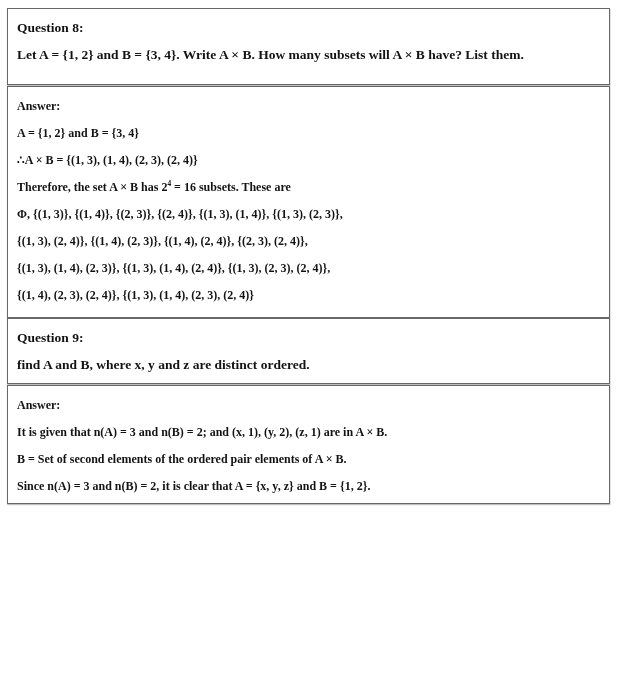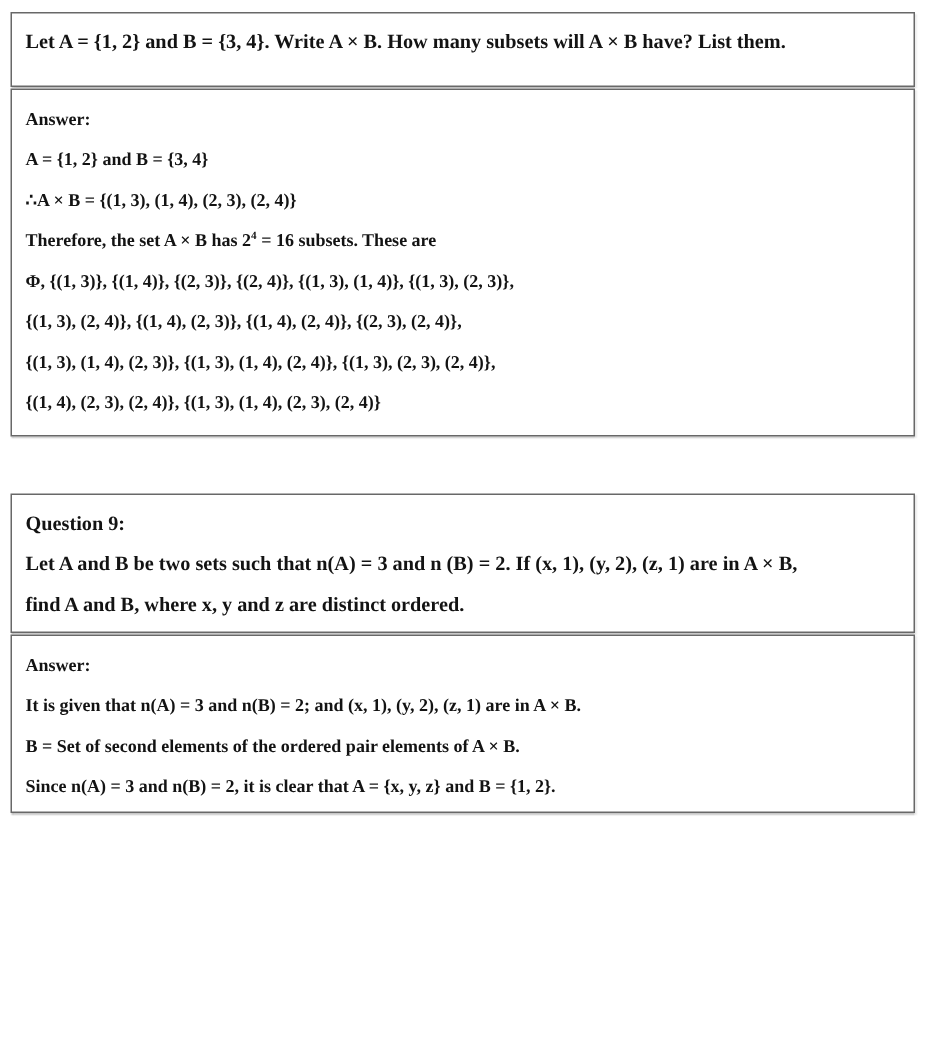--- a/index.html
+++ b/index.html
@@ -36,32 +36,33 @@
   }
   .question { font-size: 13.5px; }
   .question .line { font-weight: bold; }
   .answer { font-size: 12px; margin-top: 1px; }
   .answer .line { font-weight: bold; }
   sup {
     font-size: 0.62em;
     line-height: 0;
     vertical-align: super;
   }
-  .pair-gap { margin-top: 38px; }
+  .pair-gap { }
   #q8-question { padding-bottom: 16px; }
   #q8-answer   { padding-top: 6px; padding-bottom: 8px; }
   #q9-question { padding-bottom: 5px; }
   #q9-answer   { padding-top: 6px; padding-bottom: 3px; }
 </style>
 </head>
 <body>
 
 <div class="page">
 
   <div class="box question" id="q8-question">
+    <div class="hdr">Question 8:</div>
     <div>
         <p class="line"><span>Let A = {1, 2} and B = {3, 4}. Write A × B. How many subsets will A × B have? List them.</span></p>
       </div>
   </div>
 
   <div class="box answer" id="q8-answer">
     <div class="hdr">Answer:</div>
     <div>
         <p class="line"><span>A = {1, 2} and B = {3, 4}</span></p>
         <p class="line"><span>∴A × B = {(1, 3), (1, 4), (2, 3), (2, 4)}</span></p>
@@ -69,21 +70,20 @@
         <p class="line"><span>Φ, {(1, 3)}, {(1, 4)}, {(2, 3)}, {(2, 4)}, {(1, 3), (1, 4)}, {(1, 3), (2, 3)},</span></p>
         <p class="line"><span>{(1, 3), (2, 4)}, {(1, 4), (2, 3)}, {(1, 4), (2, 4)}, {(2, 3), (2, 4)},</span></p>
         <p class="line"><span>{(1, 3), (1, 4), (2, 3)}, {(1, 3), (1, 4), (2, 4)}, {(1, 3), (2, 3), (2, 4)},</span></p>
         <p class="line"><span>{(1, 4), (2, 3), (2, 4)}, {(1, 3), (1, 4), (2, 3), (2, 4)}</span></p>
       </div>
   </div>
 
   <div class="box question pair-gap" id="q9-question">
     <div class="hdr">Question 9:</div>
     <div>
-        <p class="line"><span>Let A and B be two sets such that n(A) = 3 and n (B) = 2. If (x, 1), (y, 2), (z, 1) are in A × B,</span></p>
         <p class="line"><span>find A and B, where x, y and z are distinct ordered.</span></p>
       </div>
   </div>
 
   <div class="box answer" id="q9-answer">
     <div class="hdr">Answer:</div>
     <div>
         <p class="line"><span>It is given that n(A) = 3 and n(B) = 2; and (x, 1), (y, 2), (z, 1) are in A × B.</span></p>
         <p class="line"><span>B = Set of second elements of the ordered pair elements of A × B.</span></p>
         <p class="line"><span>Since n(A) = 3 and n(B) = 2, it is clear that A = {x, y, z} and B = {1, 2}.</span></p>

